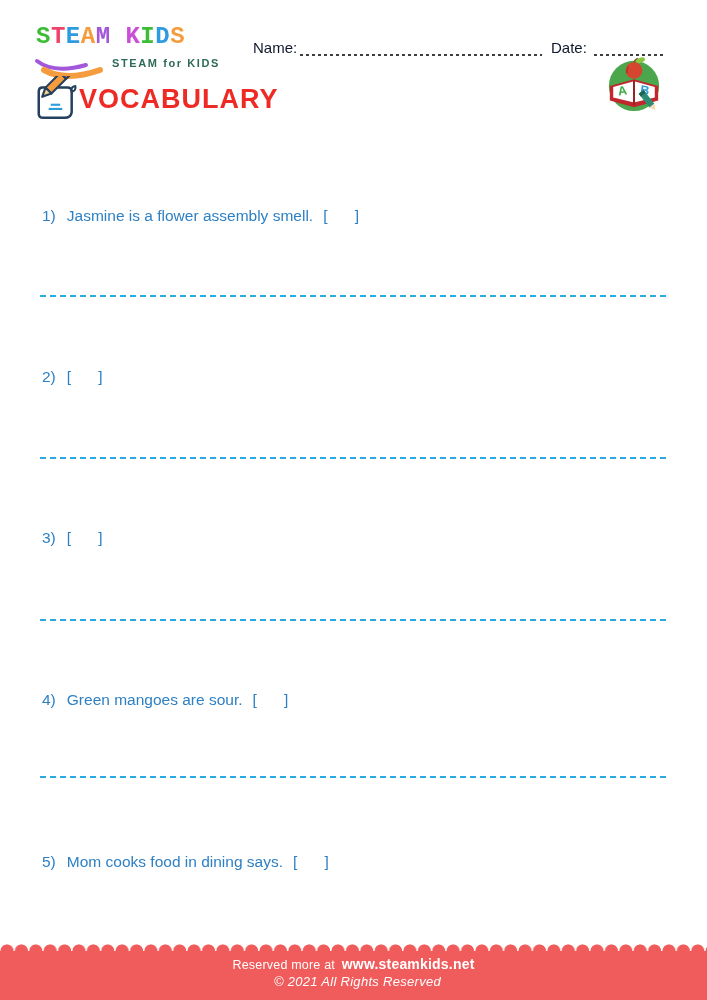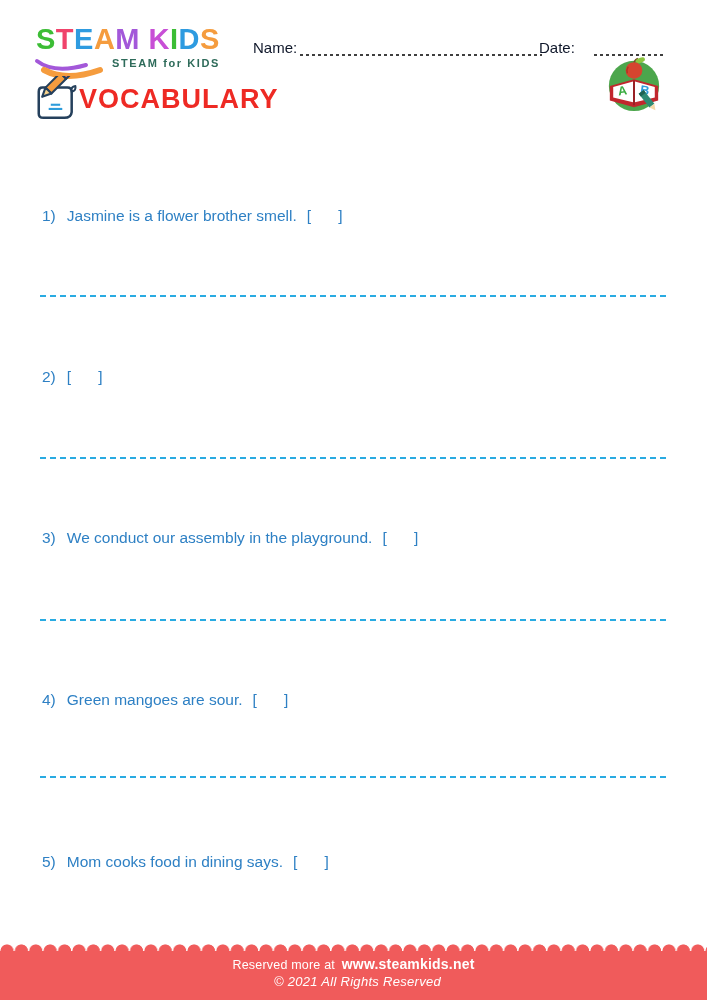--- a/index.html
+++ b/index.html
@@ -11,21 +11,21 @@
     --line-gray:#3F3F3F;
   }
   html,body{margin:0;padding:0;background:#fff;}
   .page{
     position:relative;width:707px;height:1000px;background:#ffffff;
     font-family:"Liberation Sans",sans-serif;overflow:hidden;margin:0 auto;
   }
 
   
   .logo{position:absolute;left:36px;top:24px;width:210px;height:60px;}
-  .logo-word{font-family:Liberation Sans, sans-serif;font-weight:800;font-size:29px;line-height:1.05;letter-spacing:0.5px;white-space:nowrap;}
+  .logo-word{font-family:Liberation Mono, monospace;font-weight:800;font-size:24px;line-height:1.05;letter-spacing:0.5px;white-space:nowrap;}
   .logo-sub{position:absolute;left:76px;top:33px;font-size:11px;font-weight:700;letter-spacing:1.6px;color:#2E6B5A;white-space:nowrap;}
   .logo-swoosh{position:absolute;left:-2px;top:32px;}
 
   
   .field-label{position:absolute;font-size:15px;color:#0f172a;font-weight:500;}
   .dashline{position:absolute;height:2px;background:repeating-linear-gradient(90deg,var(--line-gray) 0 3px,transparent 3px 6px);}
 
   
   .ab-badge{position:absolute;left:605px;top:55px;width:58px;height:58px;}
 
@@ -64,21 +64,21 @@
     <div class="logo-word"><span style="color: rgb(60, 189, 53);">S</span><span style="color: rgb(240, 67, 107);">T</span><span style="color: rgb(46, 155, 224);">E</span><span style="color: rgb(245, 156, 62);">A</span><span style="color: rgb(163, 88, 217);">M</span><span>&nbsp;</span><span style="color: rgb(200, 79, 214);">K</span><span style="color: rgb(60, 189, 53);">I</span><span style="color: rgb(46, 155, 224);">D</span><span style="color: rgb(245, 156, 62);">S</span></div>
     <svg class="logo-swoosh" width="80" height="26" viewBox="0 0 80 26">
       <path d="M3 5 Q20 18 52 9" fill="none" stroke="#A358D9" stroke-width="4" stroke-linecap="round"></path>
       <path d="M10 14 Q32 26 66 14" fill="none" stroke="#F59C3E" stroke-width="6" stroke-linecap="round"></path>
     </svg>
     <div class="logo-sub">STEAM for KIDS</div>
   </div>
 
   <span class="field-label" style="left:253px;top:39px;">Name:</span>
   <span class="dashline" style="left:300px;top:54px;width:242px;"></span>
-  <span class="field-label" style="left:539px;top:39px;">Date:</span>
+  <span class="field-label" style="left:551px;top:39px;">Date:</span>
   <span class="dashline" style="left:594px;top:54px;width:72px;"></span>
 
   <svg class="ab-badge" viewBox="0 0 60 60">
     <circle cx="30" cy="32" r="26" fill="#4CA64C"></circle>
 
     <path d="M30 8 Q31 4.5 34 3.5" stroke="#7A4A21" stroke-width="1.6" fill="none"></path>
     <ellipse cx="36.5" cy="5.5" rx="5" ry="2.6" fill="#8CC63F" transform="rotate(-18 36.5 5.5)"></ellipse>
     <circle cx="30" cy="16" r="8.6" fill="#D6452F"></circle>
     <path d="M24 12 Q22 15 23 19" stroke="#B23322" stroke-width="1.5" fill="none"></path>
 
@@ -109,34 +109,33 @@
         <rect x="9.5" y="-11.5" width="8" height="4.5" fill="#F06A6A" stroke="#25405C" stroke-width="2" stroke-linejoin="round"></rect>
         <path d="M9.5 13 L13.5 21.5 L17.5 13 Z" fill="#F7D28A" stroke="#25405C" stroke-width="2" stroke-linejoin="round"></path>
       </g>
     </svg>
     <div class="page-title">VOCABULARY</div>
   </div>
 
 
   <div class="q" style="top:207px;">
     <span class="qnum">1)</span>
-    <span class="qtext">Jasmine is a flower brother smell.</span>
+    <span class="qtext">Jasmine is a flower assembly smell.</span>
     <span class="qbox">[&nbsp;&nbsp;&nbsp;&nbsp;]</span>
   </div>
   <div class="divider" style="top:295px;"></div>
 
   <div class="q" style="top:368px;">
     <span class="qnum">2)</span>
     <span class="qbox">[&nbsp;&nbsp;&nbsp;&nbsp;]</span>
   </div>
   <div class="divider" style="top:457px;"></div>
 
   <div class="q" style="top:529px;">
     <span class="qnum">3)</span>
-    <span class="qtext">We conduct our assembly in the playground.</span>
     <span class="qbox">[&nbsp;&nbsp;&nbsp;&nbsp;]</span>
   </div>
   <div class="divider" style="top:619px;"></div>
 
   <div class="q" style="top:691px;">
     <span class="qnum">4)</span>
     <span class="qtext">Green mangoes are sour.</span>
     <span class="qbox">[&nbsp;&nbsp;&nbsp;&nbsp;]</span>
   </div>
   <div class="divider" style="top:776px;"></div>

